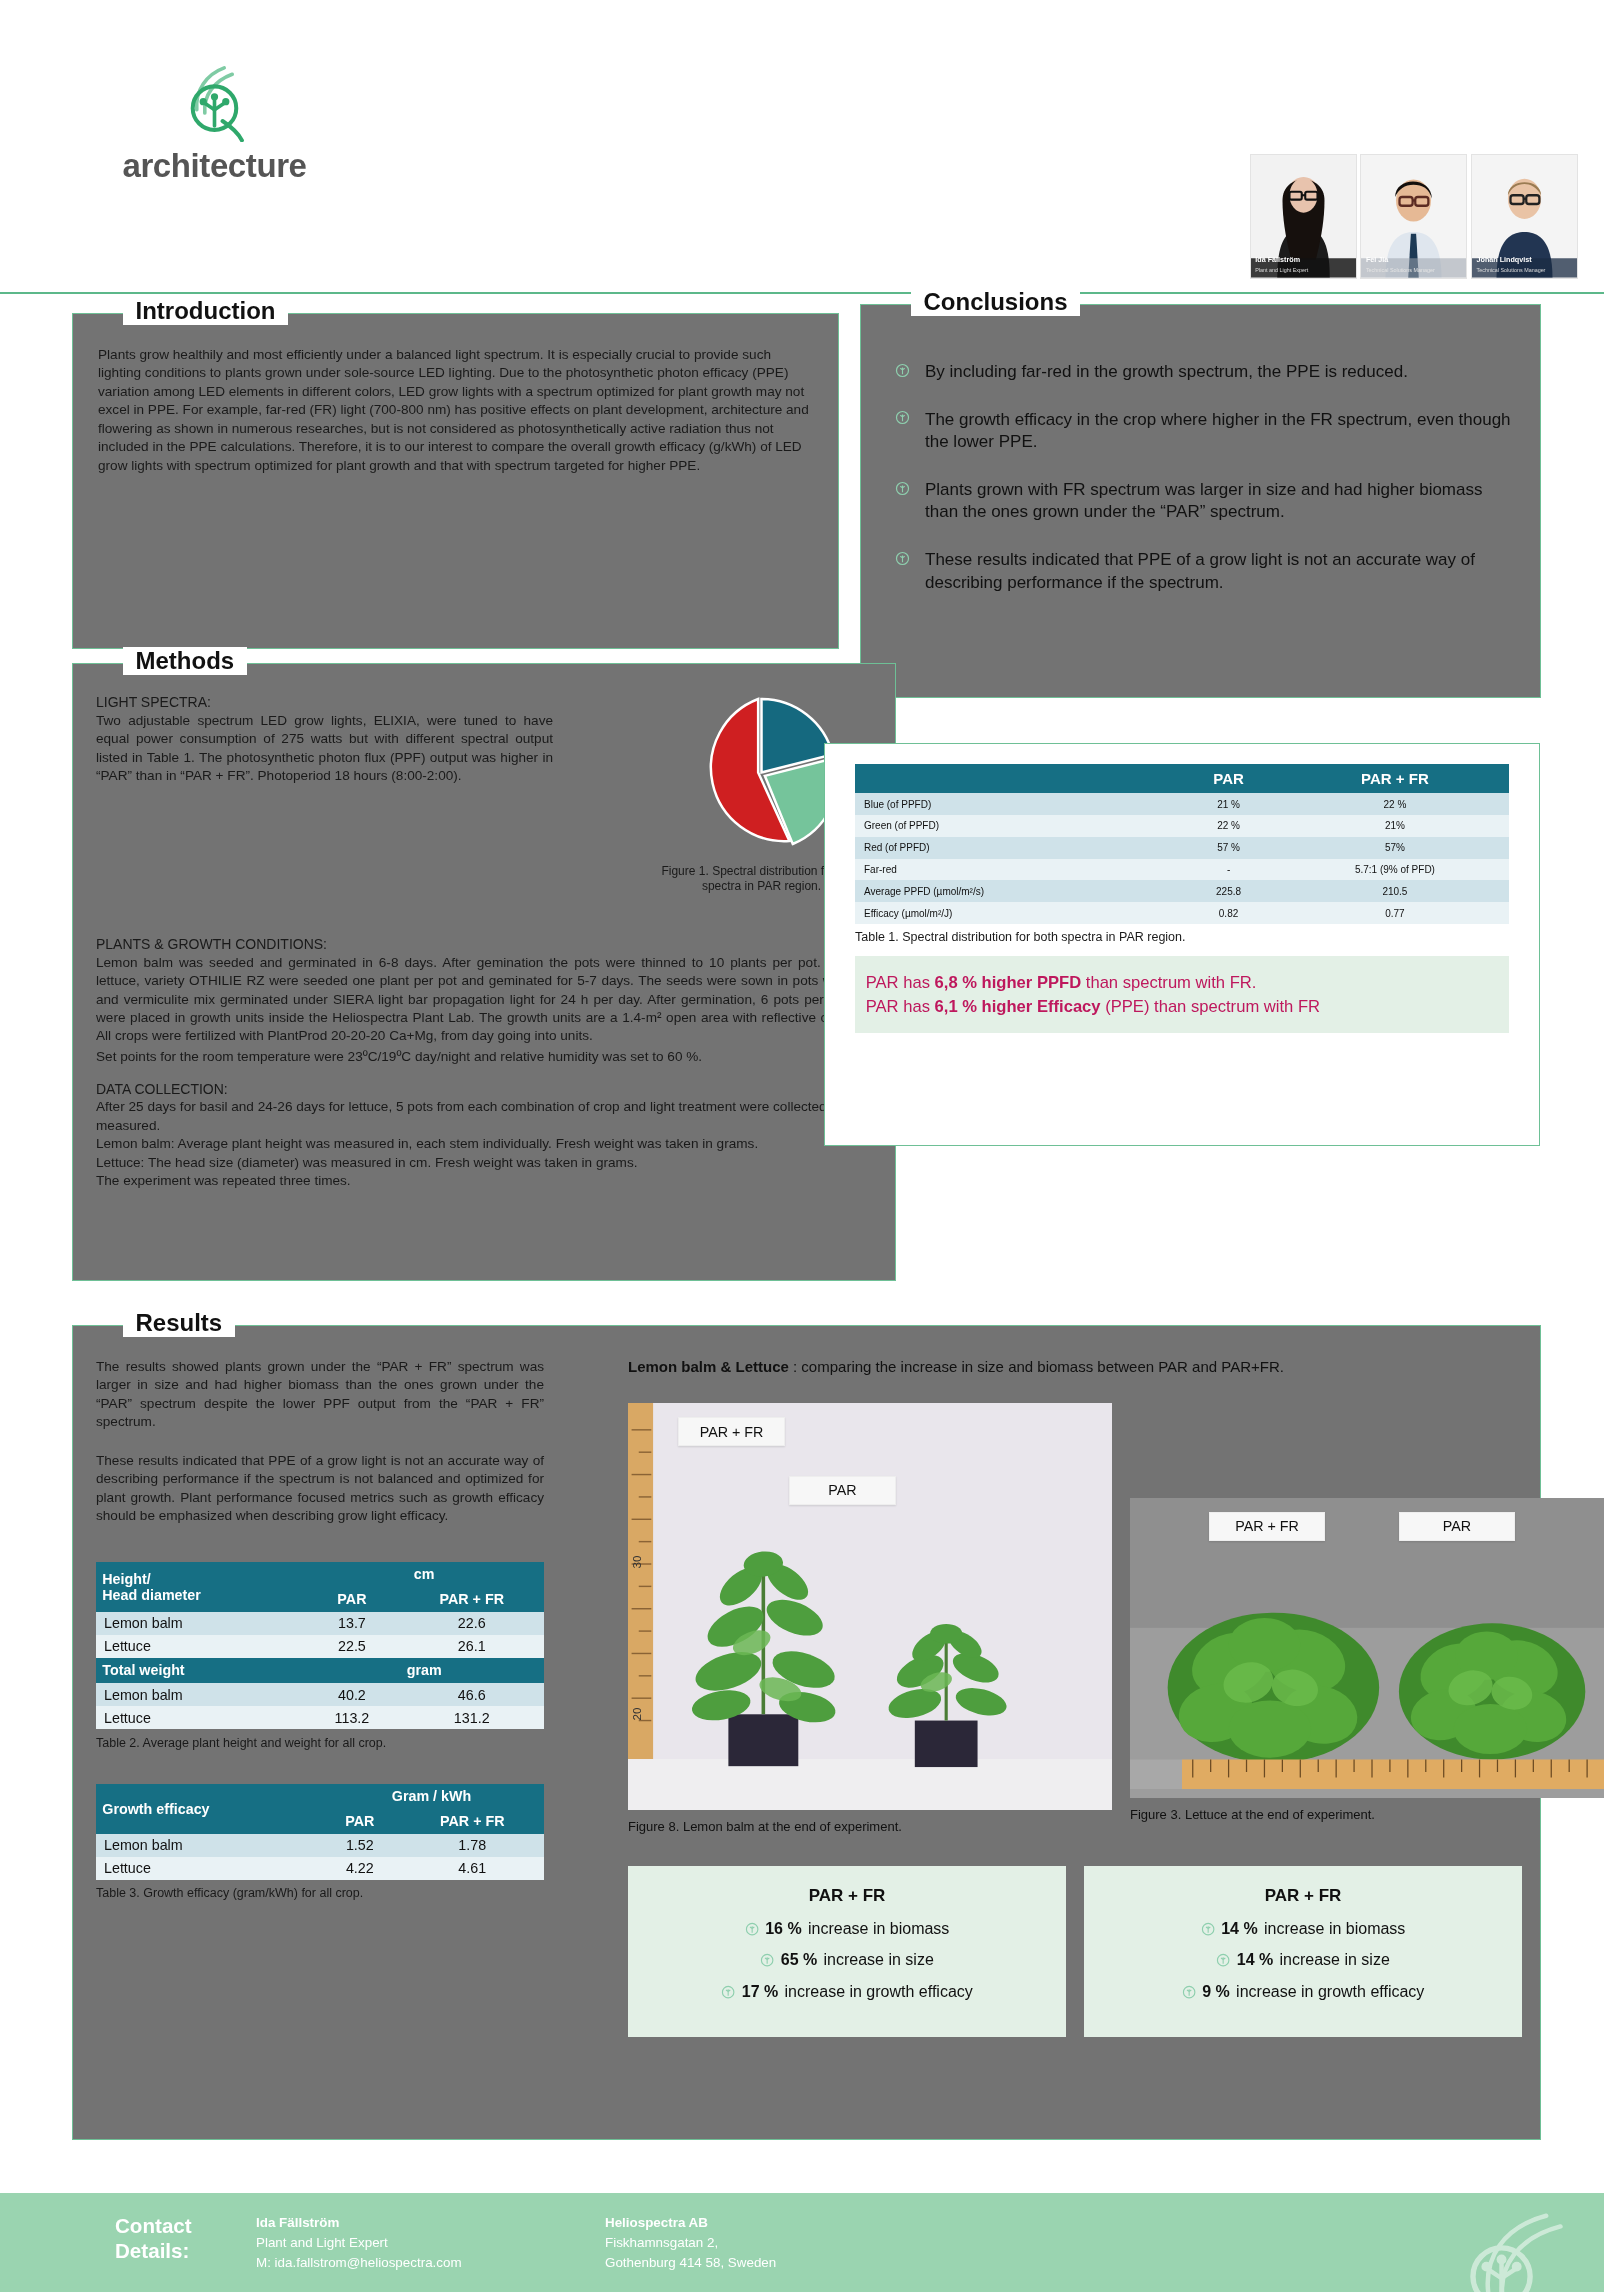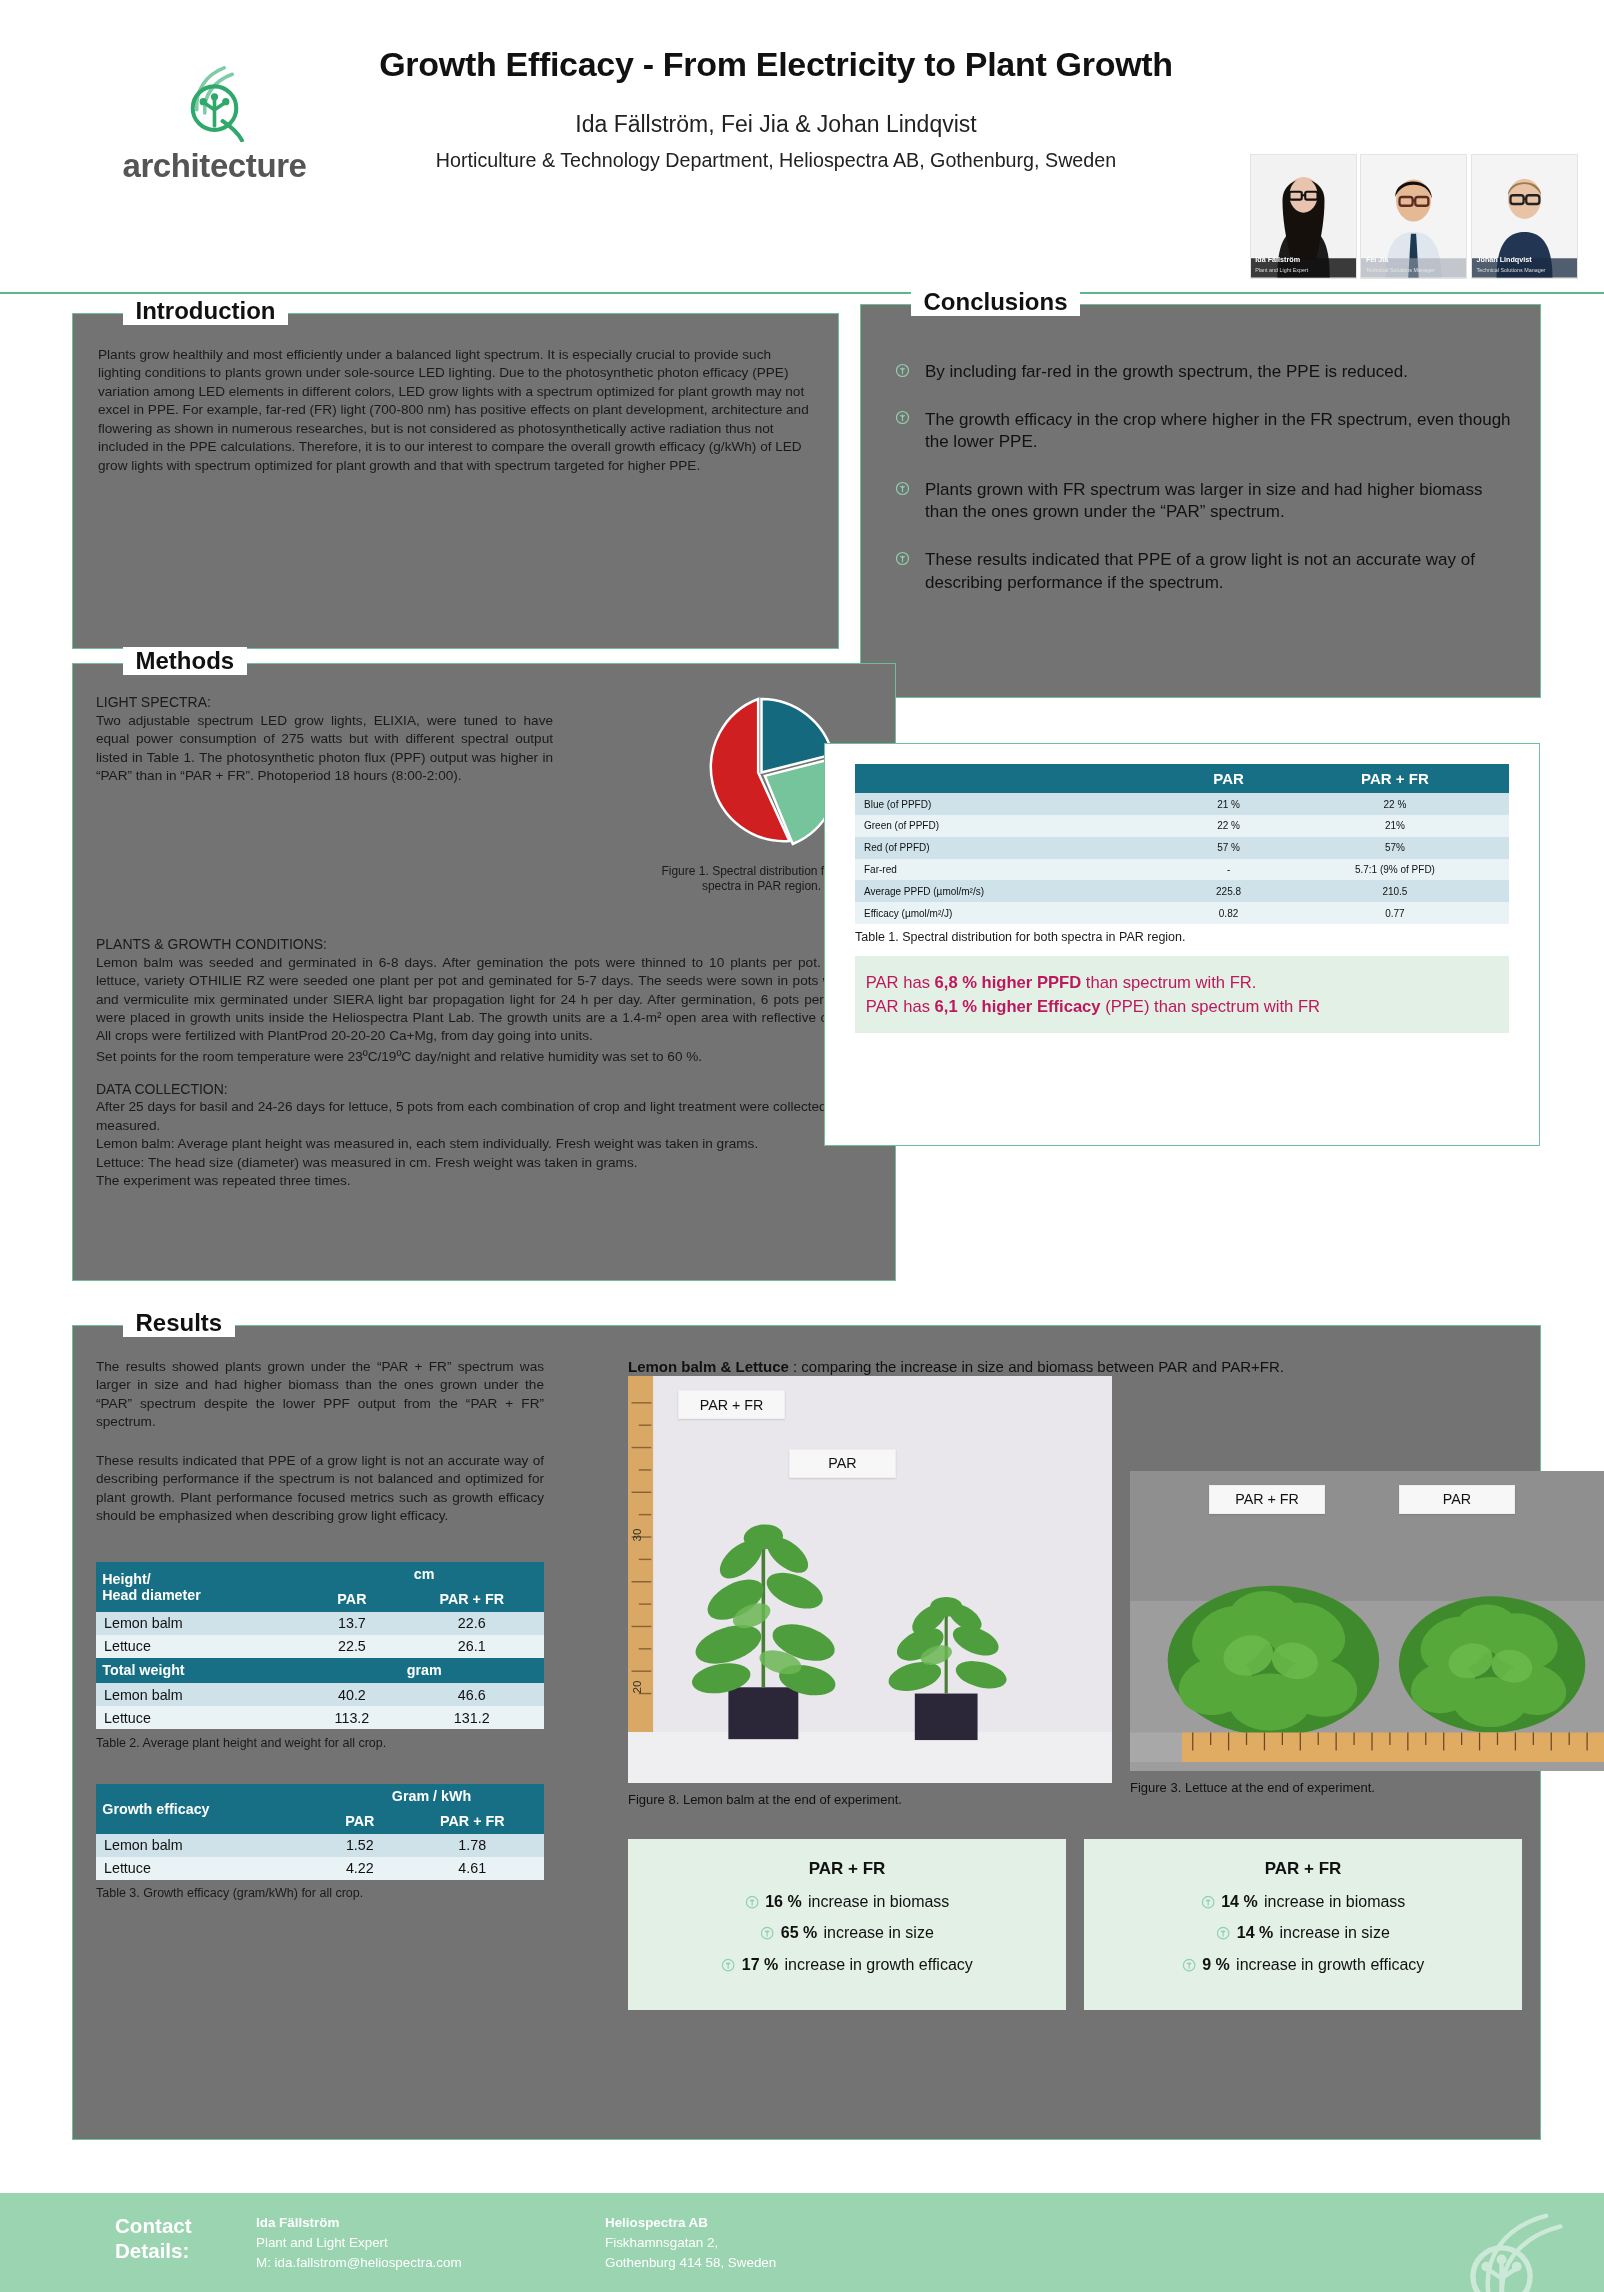--- a/index.html
+++ b/index.html
@@ -126,21 +126,21 @@
     font-size: 16.6px; line-height: 1.45; color: #be185d; margin-top: 12px;
   }
   .callout b { font-weight: bold; }
 
   
   #results { left: 72px; top: 1325px; width: 1469px; height: 815px; }
   #results .inner { padding: 32px 0 0 0; position: relative; height:100%; }
   .res-left { position: absolute; left: 23px; top: 32px; width: 448px; }
   .res-right { position: absolute; left: 555px; top: 32px; right: 18px; }
 
-  .fig-intro { font-size: 15px; color: #111; margin-bottom: 1px; }
+  .fig-intro { font-size: 15px; color: #111; margin-bottom: 28px; }
   .fig-intro b { font-weight: bold; }
   .figs-row { display: flex; gap: 18px; align-items: flex-start; }
   .fig { position: relative; }
   .fig-img { position: relative; overflow: hidden; }
   .fig-cap { font-size: 13px; color: #111; margin-top: 9px; }
   .tag {
     position: absolute; background: #f7f7f7; border: 0.9px solid #eee;
     font-size: 14.3px; color: #111; padding: 5.4px 12.5px; text-align: center;
     box-shadow: 0 0.9px 1.8px rgba(0,0,0,.12);
   }
@@ -190,25 +190,20 @@
         <path d="M50 58 L38 50" stroke="#2fa86b" stroke-width="4.5" fill="none" stroke-linecap="round"></path>
         <path d="M50 58 L62 50" stroke="#2fa86b" stroke-width="4.5" fill="none" stroke-linecap="round"></path>
         <circle cx="36" cy="48" r="4.5" fill="#2fa86b"></circle>
         <circle cx="64" cy="48" r="4.5" fill="#2fa86b"></circle>
         <circle cx="50" cy="42" r="4.5" fill="#2fa86b"></circle>
         <path d="M60 72 C72 80 80 88 84 96" stroke="#2fa86b" stroke-width="5" fill="none" stroke-linecap="round"></path>
       </svg>
       <div class="logo-word">architecture</div>
     </div>
 
-    <div class="title-block">
-      <div class="poster-title">Growth Efficacy - From Electricity to Plant Growth</div>
-      <div class="authors">Ida Fällström, Fei Jia &amp; Johan Lindqvist</div>
-      <div class="affil">Horticulture &amp; Technology Department, Heliospectra AB, Gothenburg, Sweden</div>
-    </div>
 
     <div class="photos">
       <div class="photo-card">
         <svg class="pbg" viewBox="0 0 120 140" preserveAspectRatio="none">
           <rect width="120" height="140" fill="#f2f2f2"></rect>
           <path d="M30 140 C30 96 42 84 60 84 C78 84 90 96 90 140 Z" fill="#1c1c1c"></path>
           <ellipse cx="60" cy="50" rx="20" ry="25" fill="#e8c3ad"></ellipse>
           <path d="M36 52 C36 20 84 20 84 52 C84 74 80 96 74 120 L46 120 C40 96 36 74 36 52 Z" fill="#16100d"></path>
           <ellipse cx="60" cy="46" rx="16" ry="20" fill="#e8c3ad"></ellipse>
           <rect x="44" y="42" width="14" height="9" rx="2" fill="none" stroke="#111" stroke-width="2.4"></rect>

